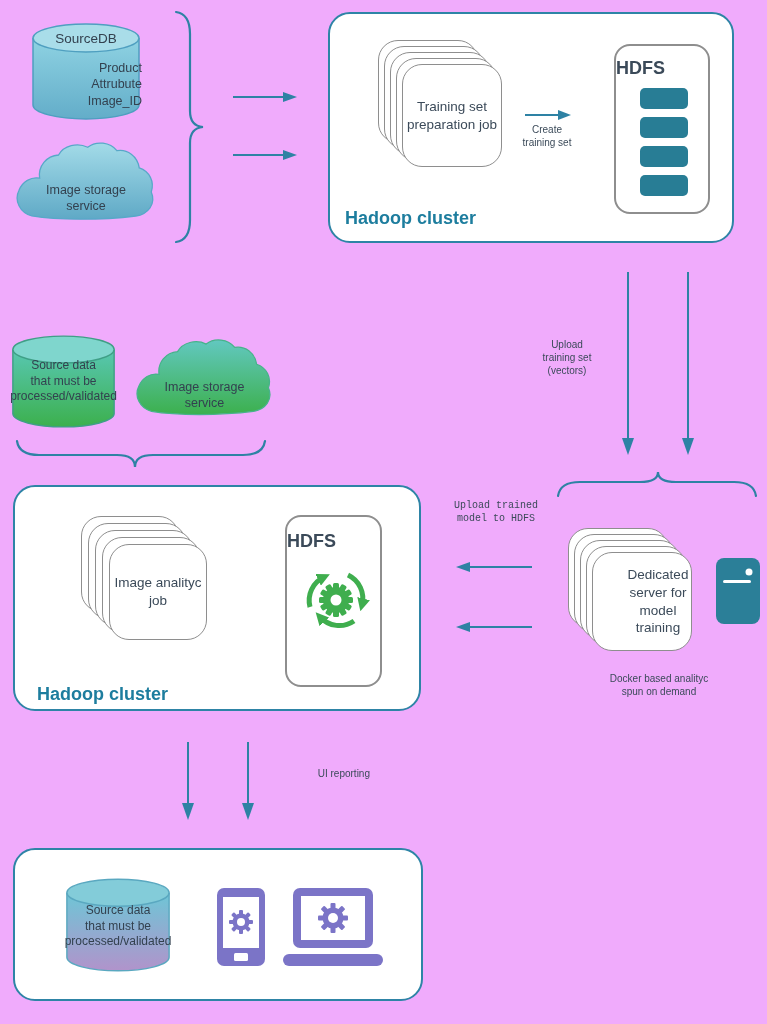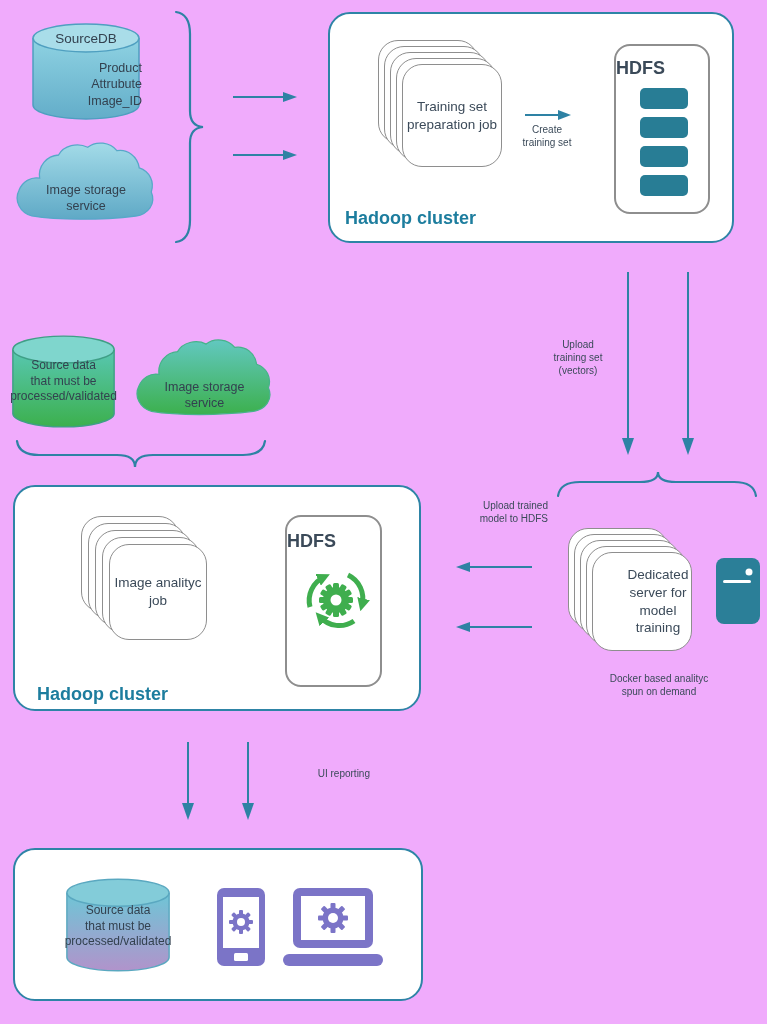--- a/index.html
+++ b/index.html
@@ -102,21 +102,21 @@
   </div>
 
   <svg class="abs" style="left:621px; top:272px;" width="14" height="183">
     <line x1="7" y1="0" x2="7" y2="166" stroke="#2e82a4" stroke-width="2"></line>
       <polygon points="1,166 13,166 7,183" fill="#2e82a4"></polygon>
   </svg>
   <svg class="abs" style="left:681px; top:272px;" width="14" height="183">
     <line x1="7" y1="0" x2="7" y2="166" stroke="#2e82a4" stroke-width="2"></line>
       <polygon points="1,166 13,166 7,183" fill="#2e82a4"></polygon>
   </svg>
-  <div class="abs label" style="left:528px; top:339px; width:100px;">Upload
+  <div class="abs label" style="left:517px; top:339px; width:100px;">Upload
 training set
 (vectors)</div>
 
   <div class="abs" style="left:10px; top:332px; width:107px; height:100px;">
     <svg width="107" height="100" viewBox="0 0 112 100">
       <defs>
         <linearGradient id="gGreenCyl" x1="0" y1="0" x2="0" y2="1">
           <stop offset="0" stop-color="#58c7b2"></stop>
             <stop offset="1" stop-color="#3cb04d"></stop>
         </linearGradient>
@@ -212,21 +212,21 @@
         </g>
         <circle cx="38" cy="41" r="5.5" fill="#ffffff"></circle>
         <path d="M12,48 A26,26 0 0 1 26,18" fill="none" stroke="#3fae4e" stroke-width="5" marker-end="url(#gHead)"></path>
         <path d="M50,16 A26,26 0 0 1 64,46" fill="none" stroke="#3fae4e" stroke-width="5" marker-end="url(#gHead)"></path>
         <path d="M56,62 A26,26 0 0 1 22,58" fill="none" stroke="#3fae4e" stroke-width="5" marker-end="url(#gHead)"></path>
       </svg>
     </div>
     <div class="abs cluster-title" style="left:22px; top:197px;">Hadoop cluster</div>
   </div>
 
-  <div class="abs label" style="left:444px; top:500px; width:104px; text-align:right;">Upload trained
+  <div class="abs label" style="left:444px; top:500px; width:104px; text-align:center;font-family:Liberation Mono, monospace;">Upload trained
 model to HDFS</div>
   <svg class="abs" style="left:456px; top:561px;" width="76" height="12">
     <line x1="76" y1="6" x2="14" y2="6" stroke="#2e82a4" stroke-width="2"></line>
       <polygon points="14,1 0,6 14,11" fill="#2e82a4"></polygon>
   </svg>
   <svg class="abs" style="left:456px; top:621px;" width="76" height="12">
     <line x1="76" y1="6" x2="14" y2="6" stroke="#2e82a4" stroke-width="2"></line>
       <polygon points="14,1 0,6 14,11" fill="#2e82a4"></polygon>
   </svg>
 

